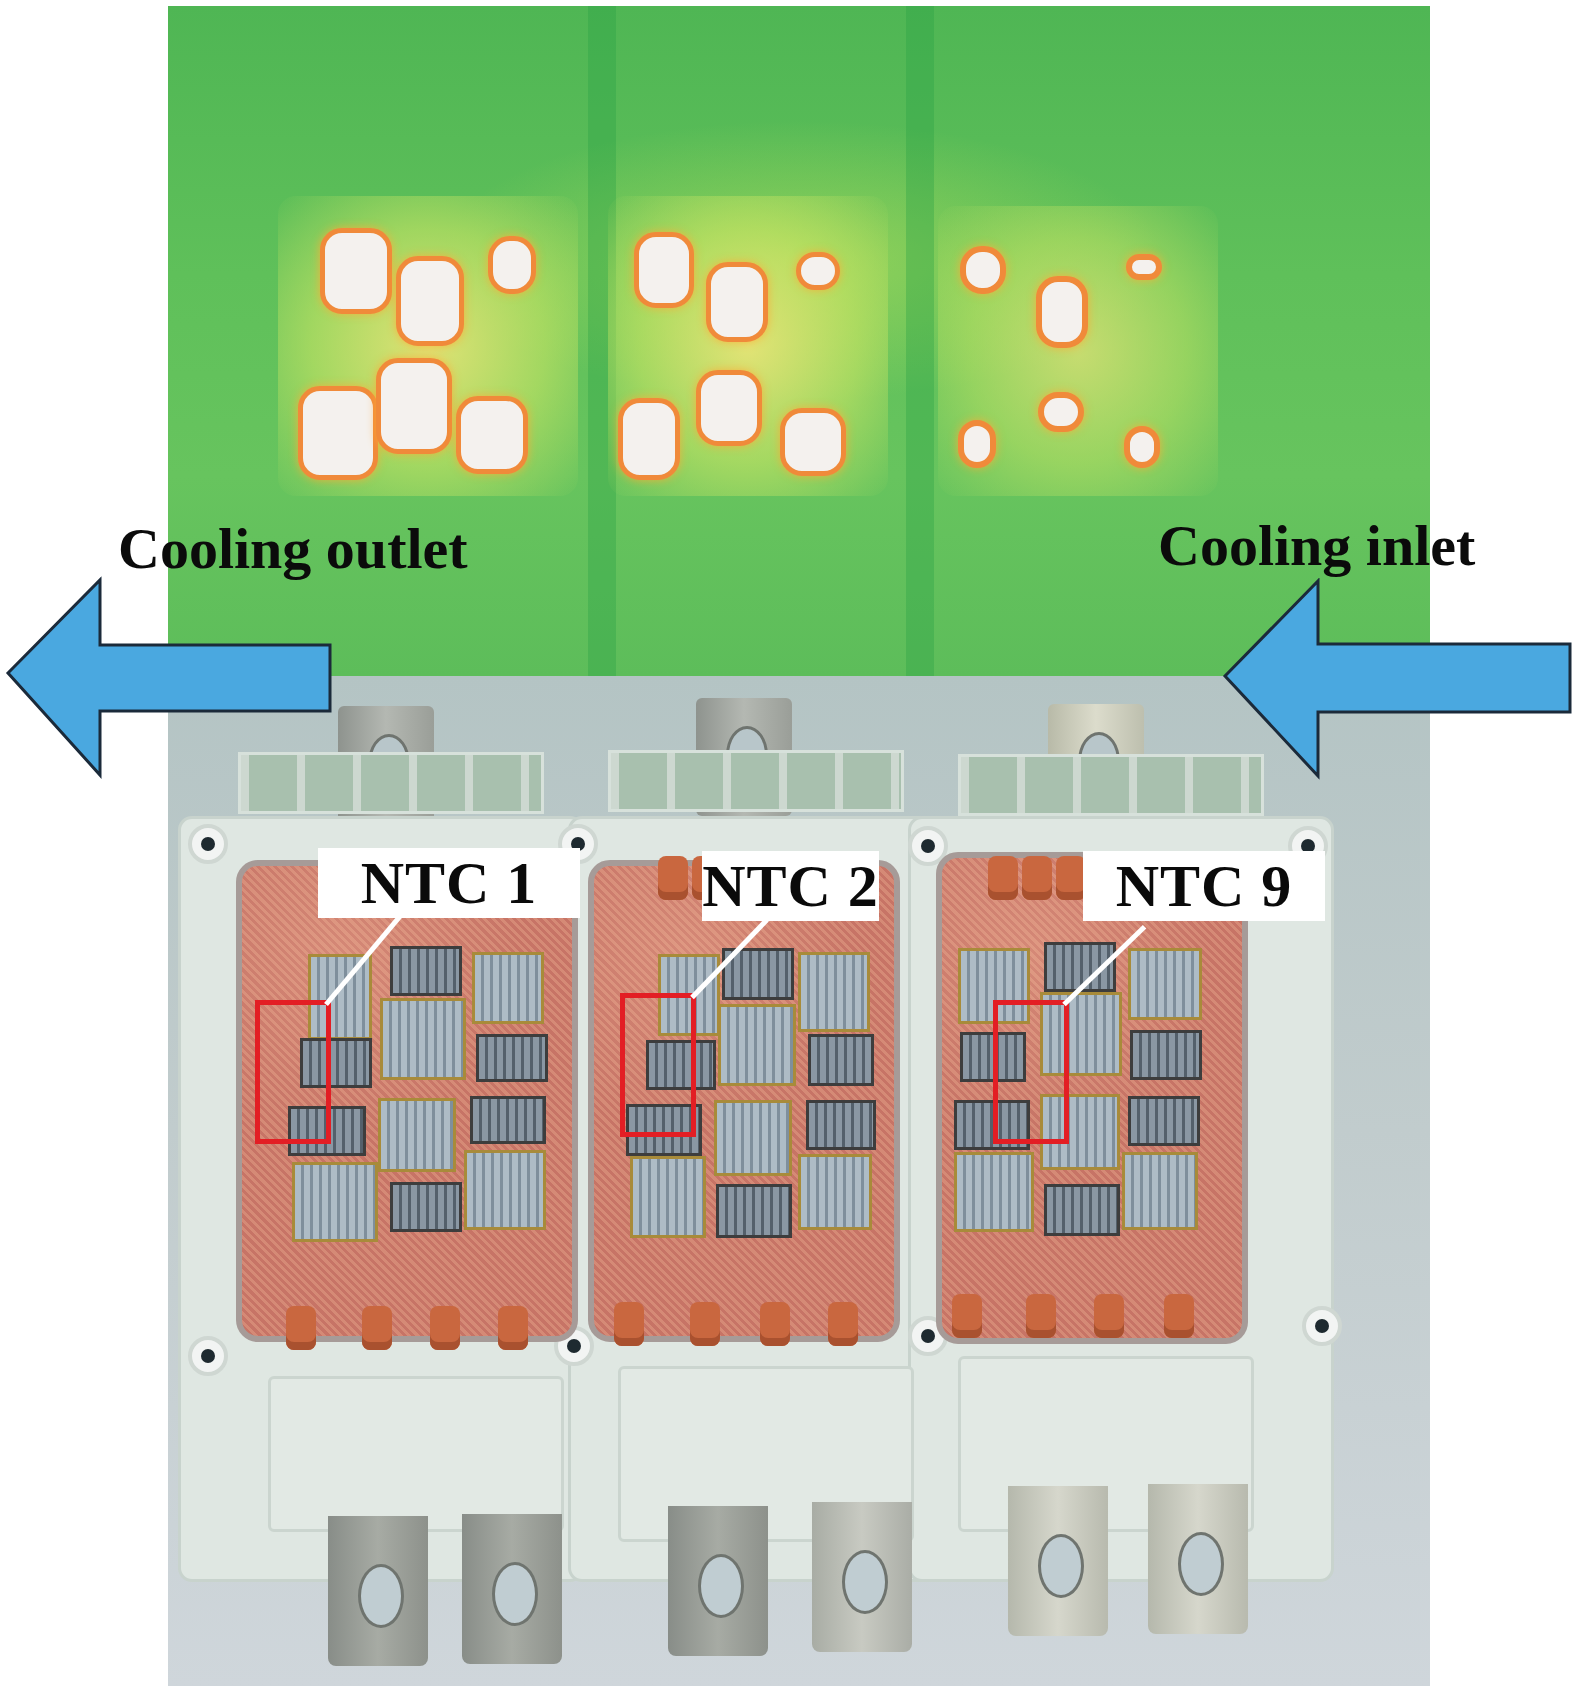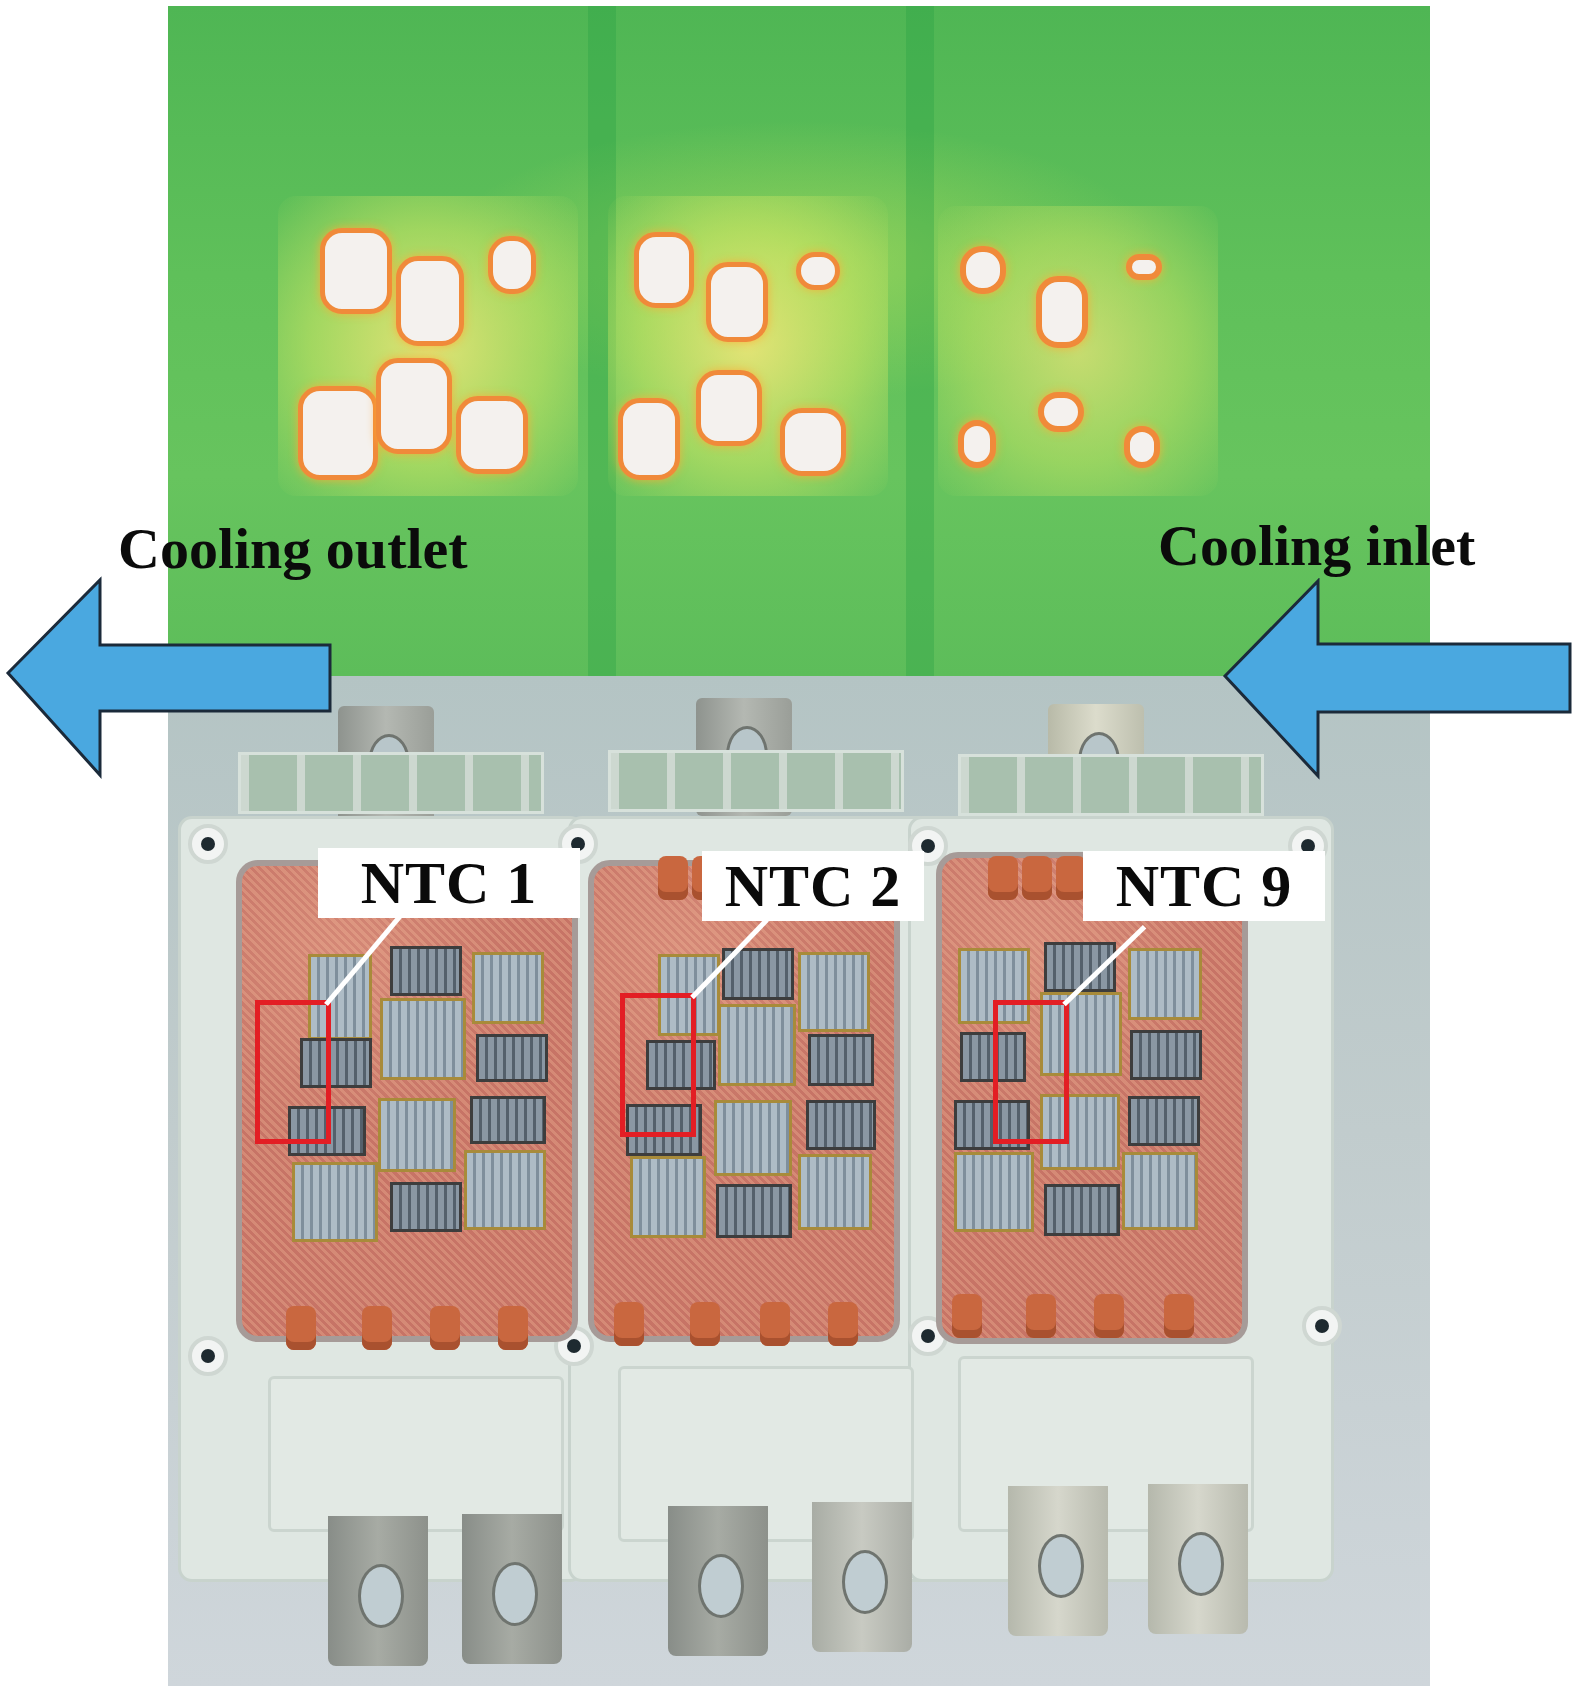--- a/index.html
+++ b/index.html
@@ -210,21 +210,21 @@
 
 <div class="ntc-box" style="left:255px;top:1000px;width:66px;height:134px"></div>
 <div class="ntc-box" style="left:620px;top:993px;width:66px;height:134px"></div>
 <div class="ntc-box" style="left:993px;top:1000px;width:66px;height:134px"></div>
 
 <div class="leader" style="left:326px;top:1002px;width:116px;transform:rotate(-50deg)"></div>
 <div class="leader" style="left:692px;top:995px;width:108px;transform:rotate(-46deg)"></div>
 <div class="leader" style="left:1064px;top:1002px;width:112px;transform:rotate(-44deg)"></div>
 
 <div class="ntc-label" style="left:318px;top:848px;width:262px">NTC 1</div>
-<div class="ntc-label" style="left:702px;top:851px;width:222px">NTC 2</div>
+<div class="ntc-label" style="left:702px;top:851px;width:177px">NTC 2</div>
 <div class="ntc-label" style="left:1083px;top:851px;width:242px">NTC 9</div>
 
 <div class="cool-label" style="left:118px;top:515px">Cooling outlet</div>
 <div class="cool-label" style="left:1158px;top:512px">Cooling inlet</div>
 
 <svg class="arrow" style="left:0;top:575px" width="360" height="210" viewBox="0 0 360 210">
   <polygon points="8,98 100,5 100,70 330,70 330,136 100,136 100,200" fill="#4aa8e0" stroke="#1b2a3a" stroke-width="3"></polygon>
 </svg>
 
 <svg class="arrow" style="left:1220px;top:578px" width="355" height="205" viewBox="0 0 355 205">

